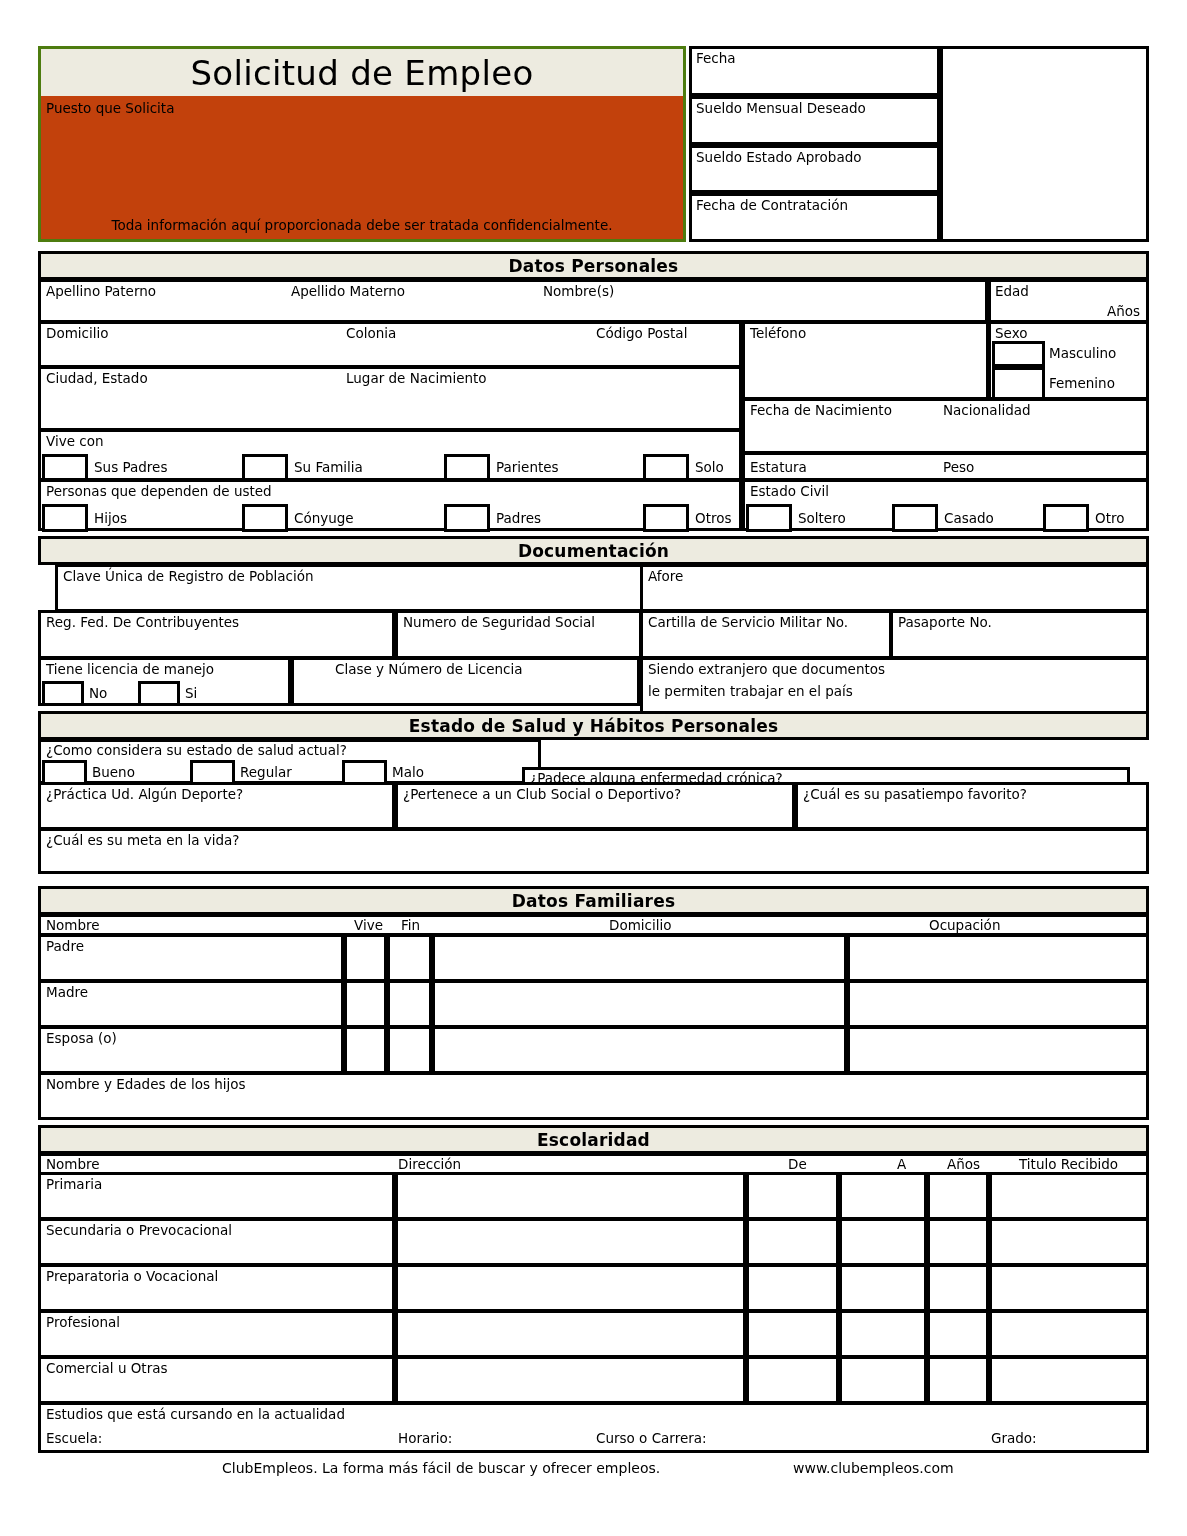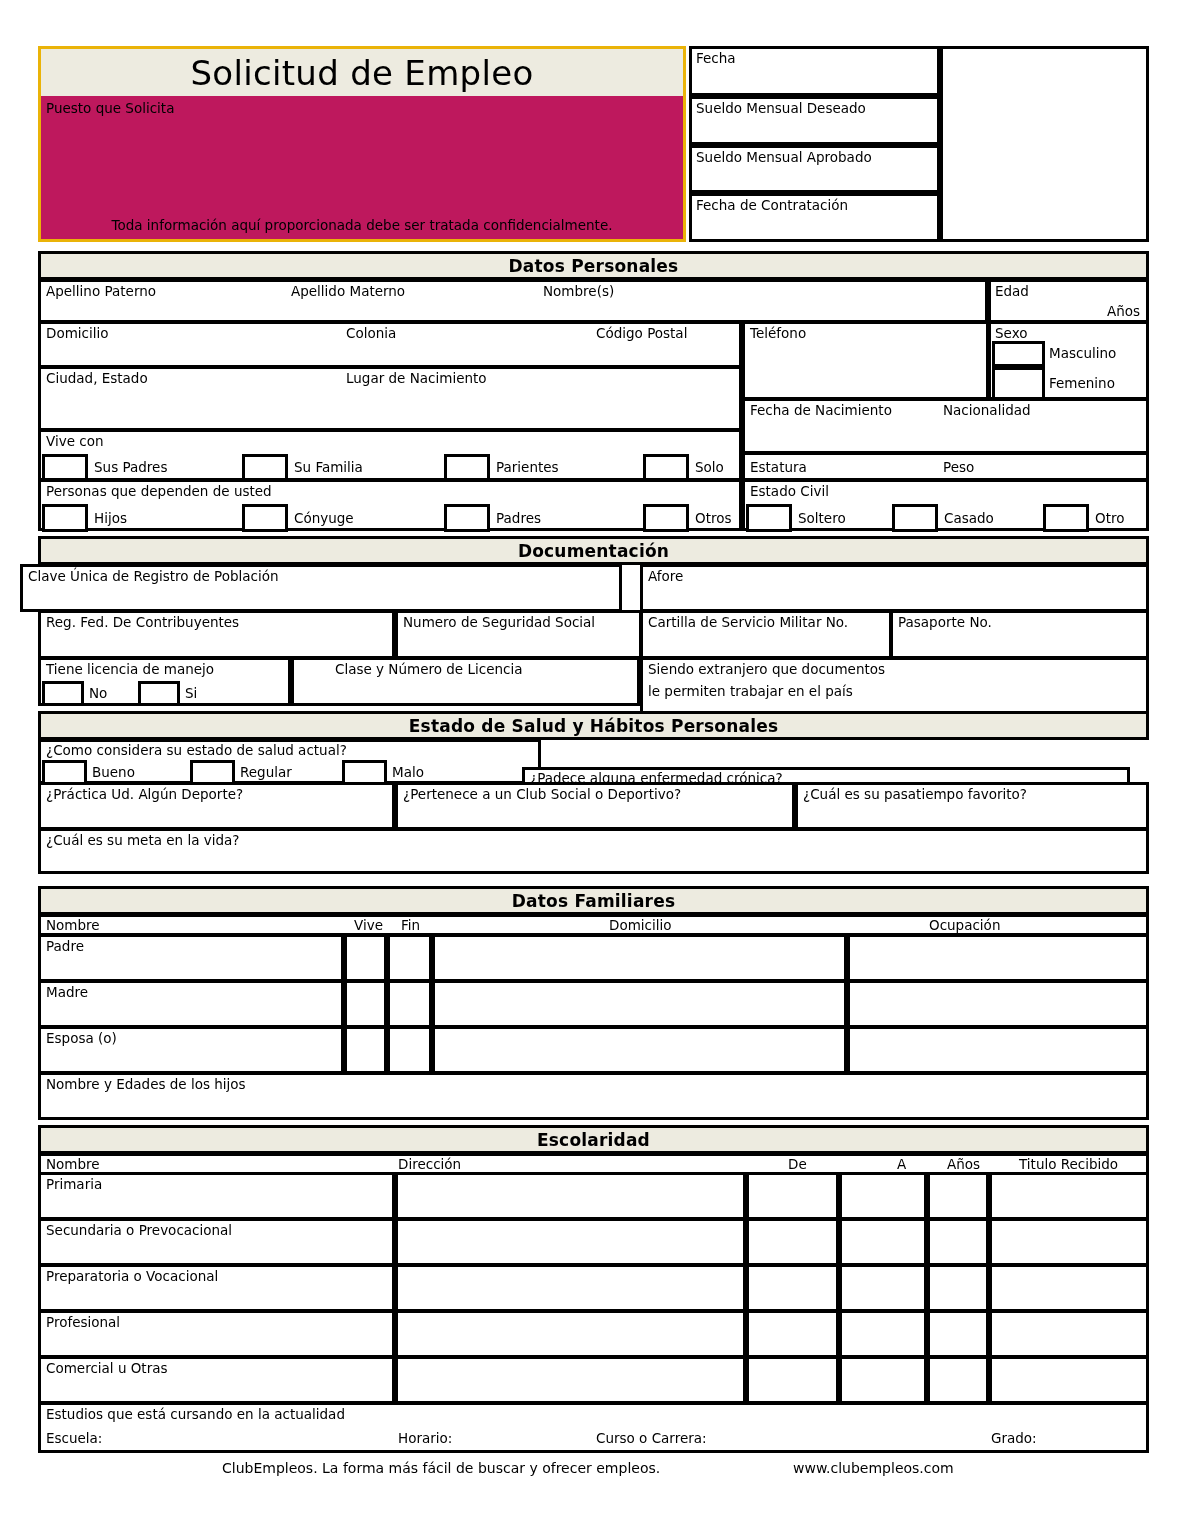--- a/index.html
+++ b/index.html
@@ -16,22 +16,22 @@
     position: relative;
     width: 1187px;
     height: 1536px;
     background: #ffffff;
     overflow: hidden;
   }
   
   .blk {
     position: absolute;
     box-sizing: border-box;
-    border: 3px solid #eab308;
-    background: #be185d;
+    border: 3px solid #4d7c0f;
+    background: #c2410c;
     text-decoration: underline;
   }
   .cell {
     position: absolute;
     box-sizing: border-box;
     border: 3px solid #000;
     background: #ffffff;
   }
   .lbl {
     position: absolute;
@@ -96,21 +96,21 @@
     <span class="centerTxt" style="left:0; width:642px; top:168px;">Toda información aquí proporcionada debe ser tratada confidencialmente.</span>
   </div>
 
   <div class="cell" style="left:689px; top:46px; width:251px; height:50px;">
     <span class="lbl" style="left:4px; top:2px;">Fecha</span>
   </div>
   <div class="cell" style="left:689px; top:96px; width:251px; height:49px;">
     <span class="lbl" style="left:4px; top:2px;">Sueldo Mensual Deseado</span>
   </div>
   <div class="cell" style="left:689px; top:145px; width:251px; height:48px;">
-    <span class="lbl" style="left:4px; top:2px;">Sueldo Mensual Aprobado</span>
+    <span class="lbl" style="left:4px; top:2px;">Sueldo Estado Aprobado</span>
   </div>
   <div class="cell" style="left:689px; top:193px; width:251px; height:49px;">
     <span class="lbl" style="left:4px; top:2px;">Fecha de Contratación</span>
   </div>
   <div class="cell" style="left:940px; top:46px; width:209px; height:196px;"></div>
 
   <div class="bandtitle" style="left:38px; top:251px; width:1111px; height:29px;">
     <span>Datos Personales</span>
   </div>
 
@@ -183,21 +183,21 @@
     <div class="chk" style="left:147px; top:22px; width:46px; height:28px;"></div>
     <span class="lbl" style="left:199px; top:29px;">Casado</span>
     <div class="chk" style="left:298px; top:22px; width:46px; height:28px;"></div>
     <span class="lbl" style="left:350px; top:29px;">Otro</span>
   </div>
 
   <div class="bandtitle" style="left:38px; top:536px; width:1111px; height:29px;">
     <span>Documentación</span>
   </div>
 
-  <div class="cell" style="left:20px; top:564px; width:602px; height:48px;">
+  <div class="cell" style="left:55px; top:564px; width:602px; height:48px;">
     <span class="lbl" style="left:5px; top:2px;">Clave Única de Registro de Población</span>
   </div>
   <div class="cell" style="left:640px; top:564px; width:509px; height:48px;">
     <span class="lbl" style="left:5px; top:2px;">Afore</span>
   </div>
 
   <div class="cell" style="left:38px; top:610px; width:357px; height:49px;padding-left:44px;">
     <span class="lbl" style="left:5px; top:2px;">Reg. Fed. De Contribuyentes</span>
   </div>
   <div class="cell" style="left:395px; top:610px; width:247px; height:49px;">

